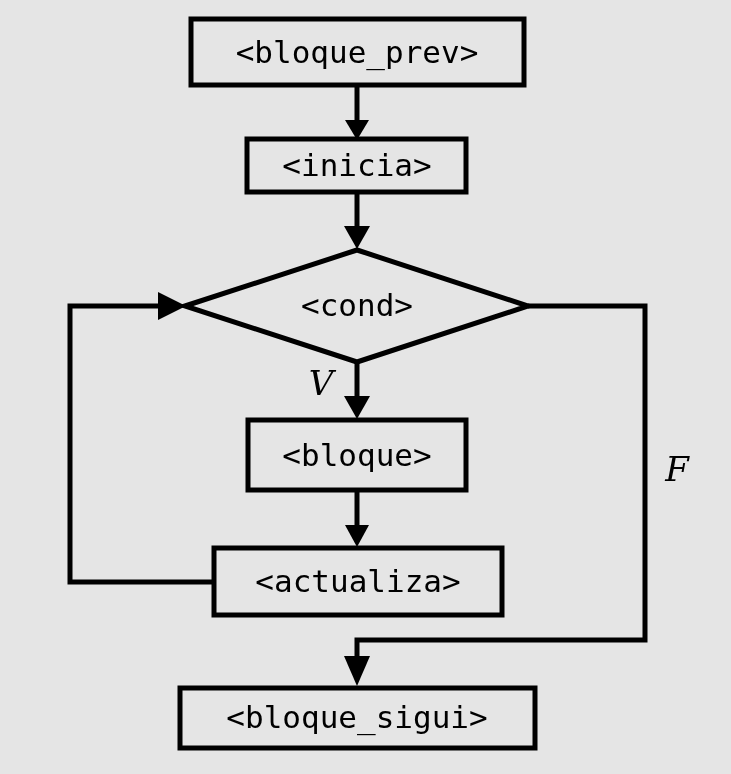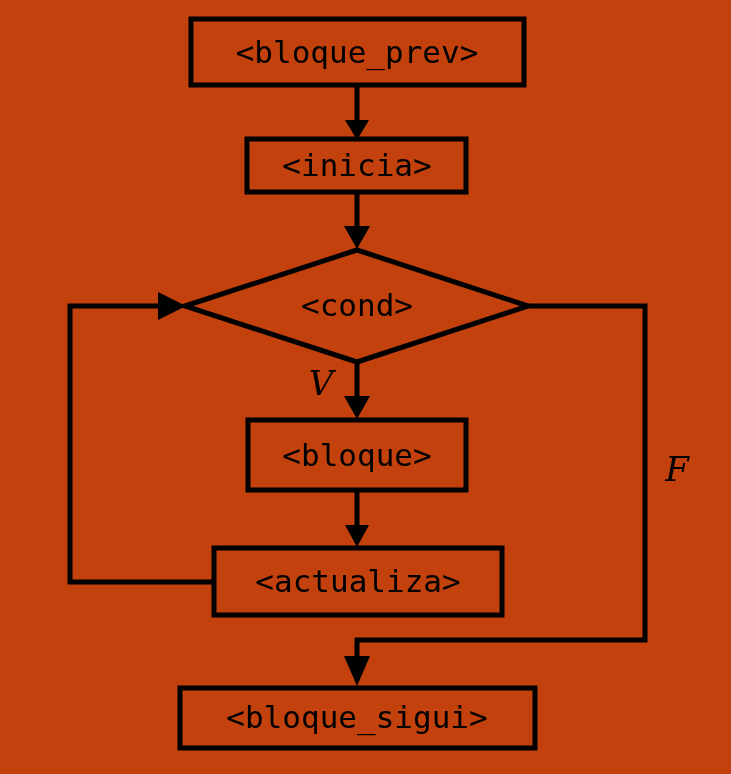--- a/index.html
+++ b/index.html
@@ -11,21 +11,21 @@
     width: 731px;
     height: 774px;
     background: #a0a0a0;
     font-family: "DejaVu Sans Mono", monospace;
     overflow: hidden;
   }
   #diagram-root {
     position: relative;
     width: 731px;
     height: 774px;
-    background: #c2410c;
+    background: #e5e5e5;
   }
   #flow-svg {
     position: absolute;
     left: 0;
     top: 0;
     width: 731px;
     height: 774px;
     display: block;
   }
   .node-label {

